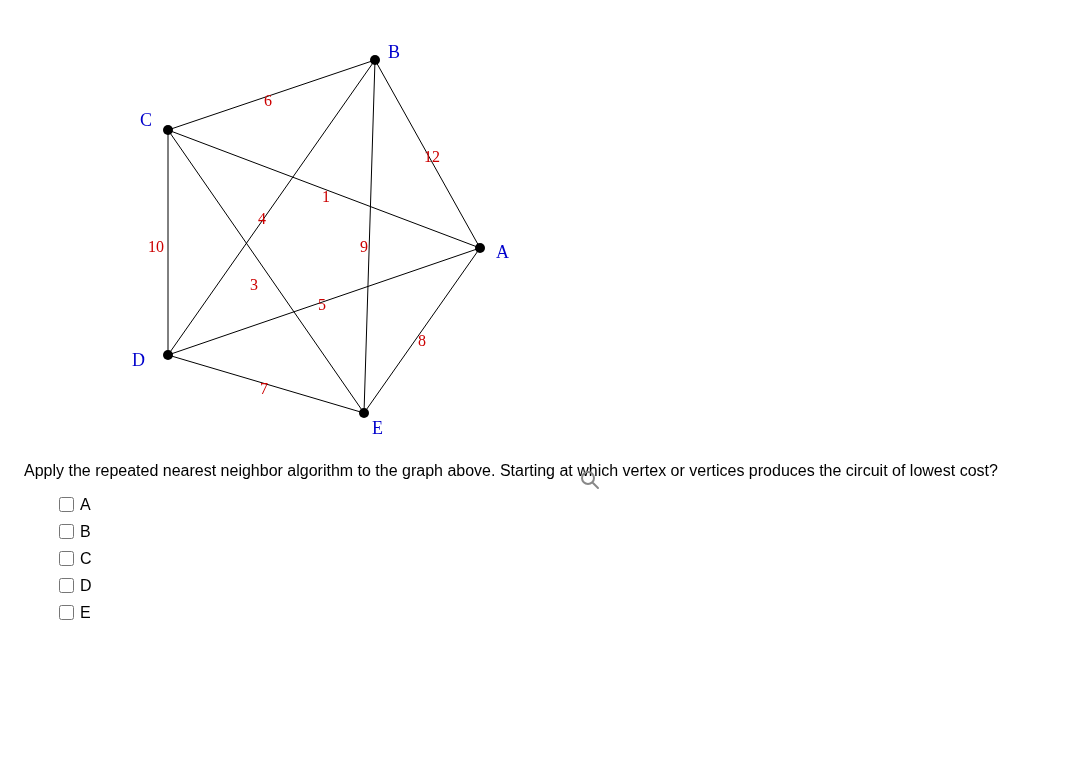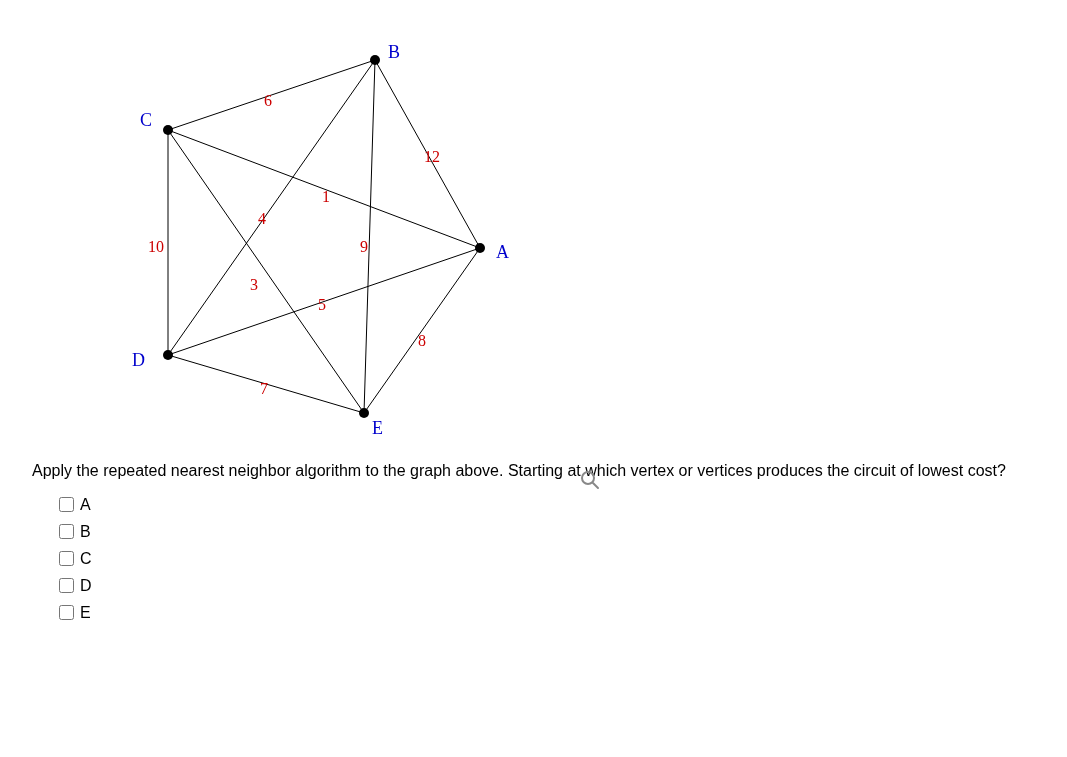--- a/index.html
+++ b/index.html
@@ -23,21 +23,21 @@
     font-size: 18px;
     color: #0000cc;
   }
   .edge-label {
     position: absolute;
     font-family: "Times New Roman", serif;
     font-size: 16px;
     color: #cc0000;
   }
   .question {
-    margin: 20px 0 12px 12px;
+    margin: 20px 0 12px 4px;
     line-height: 1.4;
     max-width: 1000px;
   }
   .options {
     margin-left: 35px;
   }
   .option-row {
     display: flex;
     align-items: center;
     margin: 6px 0;

